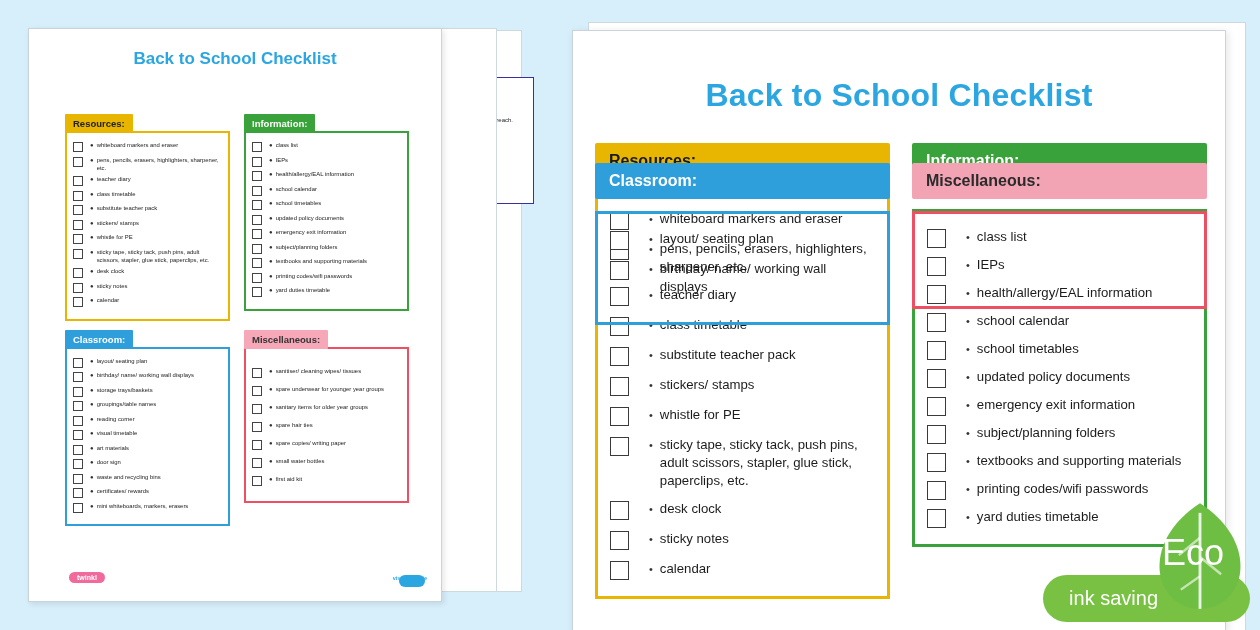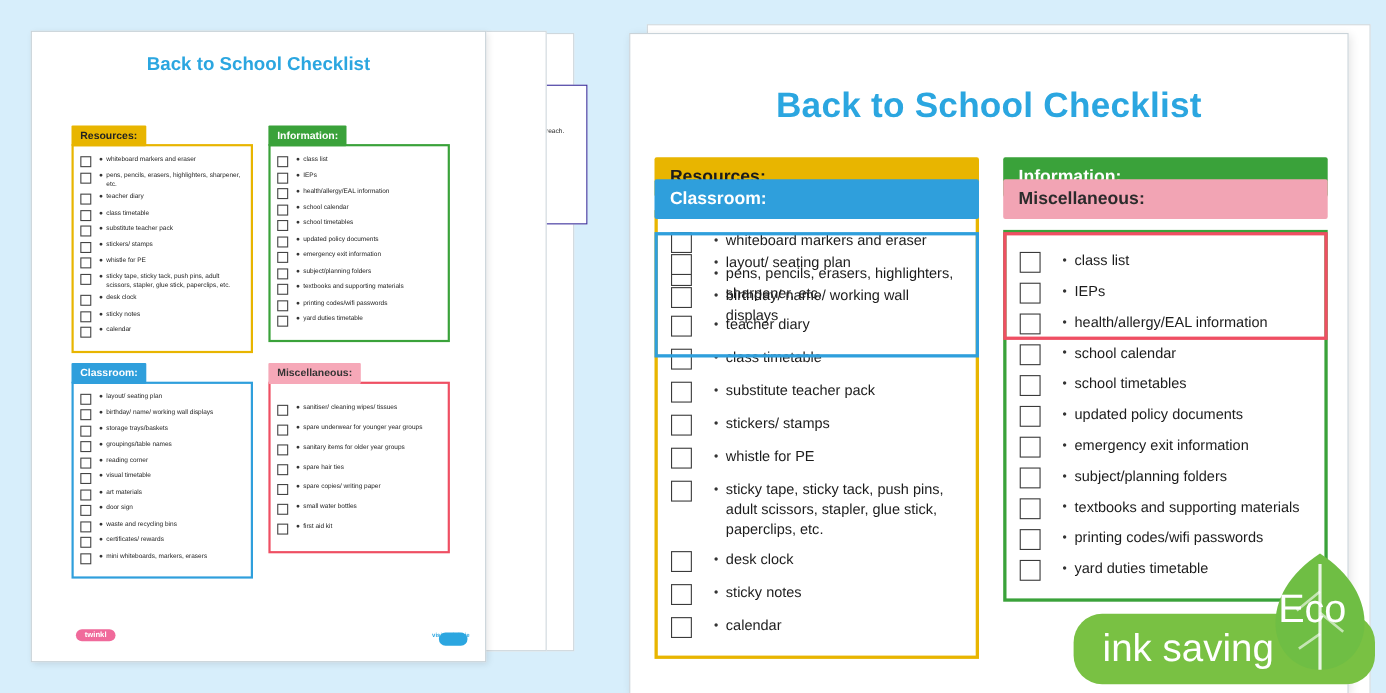--- a/index.html
+++ b/index.html
@@ -101,21 +101,21 @@
   .b-bullet{font-size:11px;line-height:18px;margin:0 7px 0 20px;color:#333;}
   .b-txt{font-size:13.2px;line-height:18px;color:#1c1c1c;}
   .b-row2{margin-top:20px;display:flex;gap:22px;}
 
   
   .eco{
     position:absolute;right:10px;bottom:8px;display:flex;align-items:center;
   }
   .eco-pill{
     background:#79c143;color:#fff;border-radius:26px;padding:12px 92px 12px 26px;
-    font-size:35px;font-weight:500;
+    font-size:20px;font-weight:500;
   }
   .eco-leaf{
     position:absolute;right:2px;bottom:6px;width:96px;height:118px;
   }
   .eco-word{position:absolute;right:26px;bottom:48px;color:#fff;font-size:36px;font-weight:500;}
 </style>
 </head>
 <body>
 
 <div class="stage">

